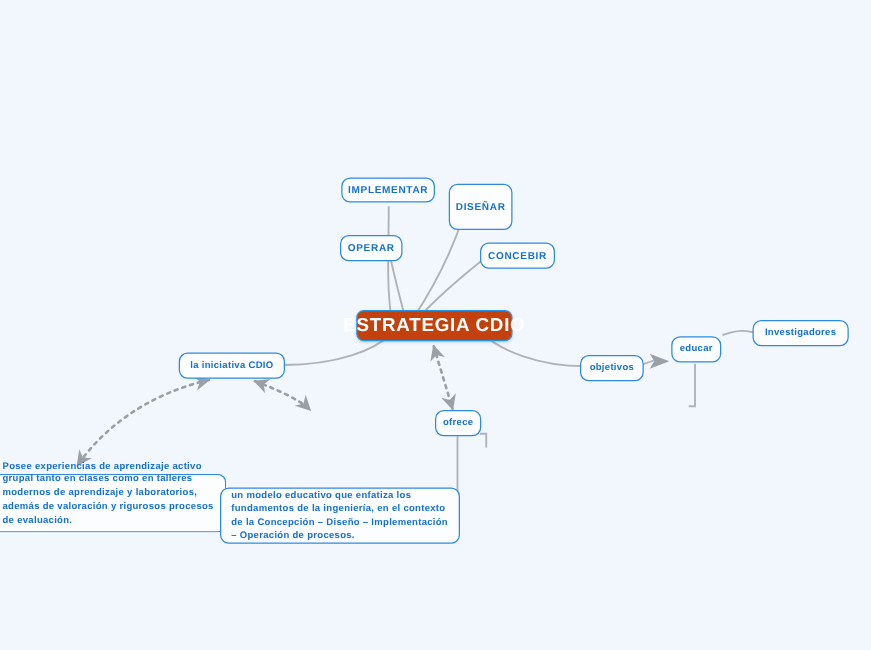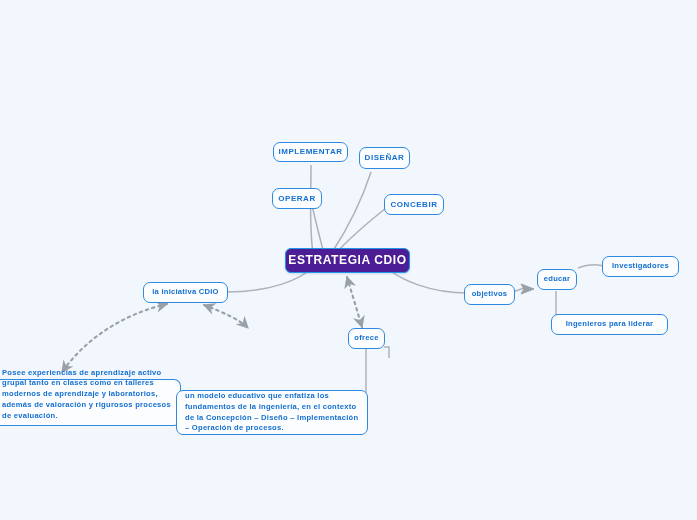--- a/index.html
+++ b/index.html
@@ -44,24 +44,24 @@
     align-items: center;
     justify-content: center;
     text-align: center;
   }
   .node.multiline {
     white-space: normal;
     text-align: left;
     justify-content: flex-start;
   }
   .node.root {
-    background: #4c1d95;
+    background: #c2410c;
     border: 1.3px solid #2196e8;
     color: #ffffff;
-    font-size: 12px;
+    font-size: 15px;
     letter-spacing: 0.6px;
     border-radius: 6px;
     box-shadow: 0 1px 2px rgba(20,90,160,0.18);
   }
   .node.caps {
     font-size: 8px;
     letter-spacing: 0.55px;
   }
   .node.clip-left {
     border-left: none;
@@ -106,21 +106,21 @@
     <g fill="none" stroke="#aeb3ba" stroke-width="1.4">
       <path d="M510,293 L524,288"></path>
     </g>
     <path d="M521,284 L534,289 L521,294 L524,289 Z" fill="#9aa0a8" stroke="#9aa0a8" stroke-width="1"></path>
   </svg>
 
   <div class="node caps" style="left:273px; top:142px; width:75px; height:20px;">
     <span>IMPLEMENTAR</span>
   </div>
 
-  <div class="node caps" style="left:359px; top:147px; width:51px; height:22px;">
+  <div class="node caps" style="left:359px; top:147px; width:51px; height:37px;">
     <span>DISEÑAR</span>
   </div>
 
   <div class="node caps" style="left:272px; top:188px; width:50px; height:21px;">
     <span>OPERAR</span>
   </div>
 
   <div class="node caps" style="left:384px; top:194px; width:60px; height:21px;align-items:flex-end;">
     <span>CONCEBIR</span>
   </div>
@@ -152,17 +152,14 @@
   </div>
 
   <div class="node" style="left:537px; top:269px; width:40px; height:21px;">
     <span>educar</span>
   </div>
 
   <div class="node" style="left:602px; top:256px; width:77px; height:21px;">
     <span>Investigadores</span>
   </div>
 
-  <div class="node" style="left:551px; top:314px; width:117px; height:21px;">
-    <span>Ingenieros para liderar</span>
-  </div>
 
 </div>
 
 </body></html>

